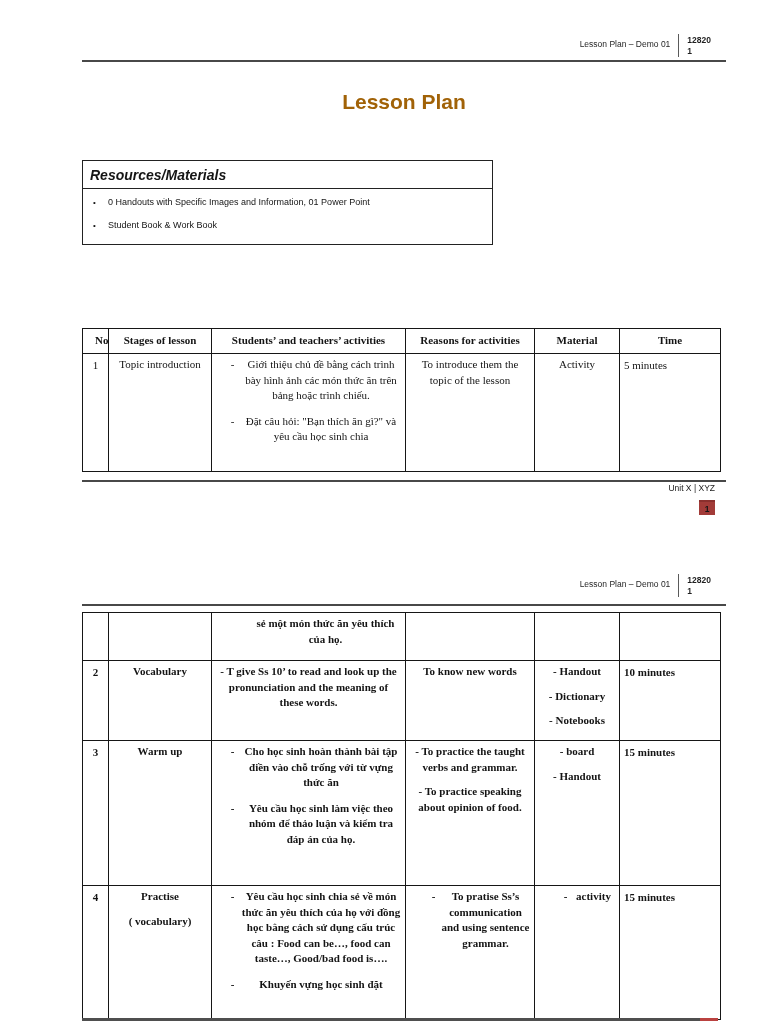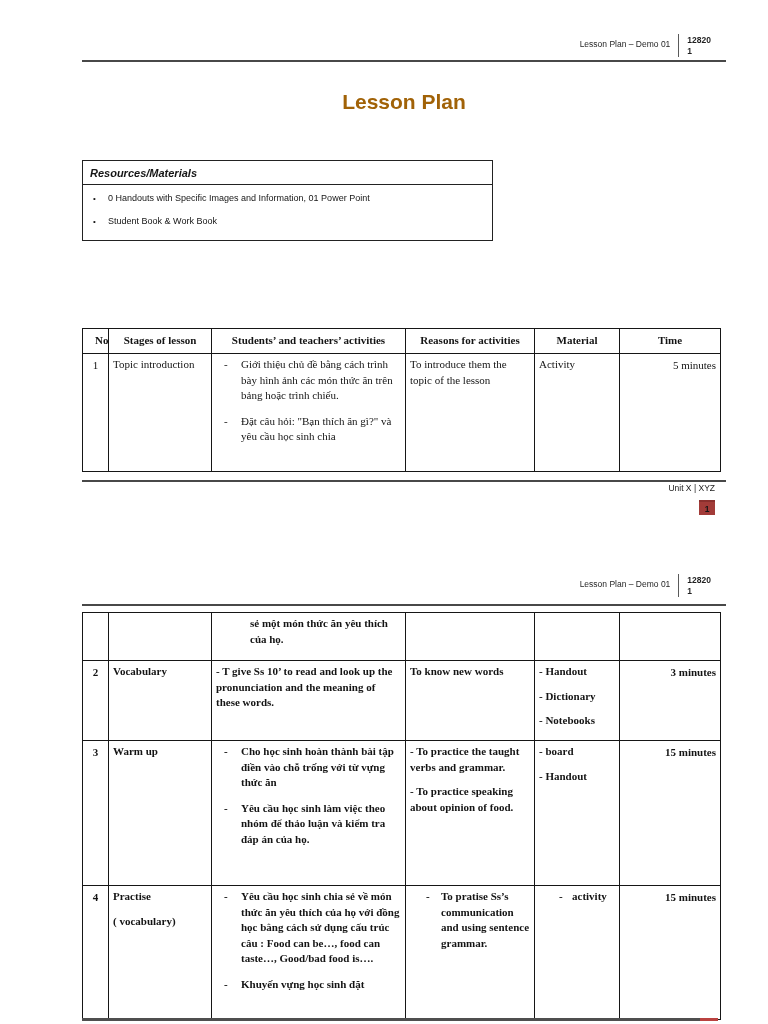--- a/index.html
+++ b/index.html
@@ -24,38 +24,38 @@
   .doc-title {
     position:absolute; top:76px; left:0; width:768px; text-align:center;
     font-family:"Liberation Sans","DejaVu Sans",sans-serif;
     font-weight:700; font-size:21px; color:#a16207;
   }
 
   
   .res { position:absolute; left:62px; top:160px; width:409px; border:1.4px solid #222; background:#fff; }
   .res-head {
     font-family:"Liberation Sans","DejaVu Sans",sans-serif;
-    font-style:italic; font-weight:700; font-size:11px;
+    font-style:italic; font-weight:700; font-size:14px;
     padding:6px 7px 5px; border-bottom:1.4px solid #222;
   }
   .res-list { padding:7px 0 3px; }
   .res-item { display:flex; font-family:"Liberation Sans","DejaVu Sans",sans-serif; font-size:9px; line-height:1.4; margin:0 6px 10px 0; }
   .res-bullet { flex:0 0 15px; margin-left:10px; font-size:8px; padding-top:1px; }
   .res-text { flex:1; }
 
   
   .ltable {
     position:absolute; left:62px; width:638px;
     border-collapse:collapse; table-layout:fixed;
     font-size:11px; line-height:1.42; color:#141414;
   }
-  .ltable th, .ltable td { border:1px solid #161616; vertical-align:top; padding:3px 4px; overflow:hidden; }
+  .ltable th, .ltable td { border:1px solid #161616; vertical-align:top; padding:3px 4px; overflow:hidden;text-align:center; }
   .ltable thead th { text-align:center; font-weight:700; padding:4px 12px 2px; height:18px; }
   td.c-no   { text-align:center; padding-top:4px; }
-  td.c-time { text-align:right; padding-top:4px; }
+  td.c-time { text-align:left; padding-top:4px; }
   .para { margin:0 0 9px; } .para:last-child { margin-bottom:0; }
   .li { display:flex; margin:0 0 10px; } .li:last-child { margin-bottom:0; }
   .li-b { flex:0 0 17px; margin-left:8px; }
   .li-t { flex:1 1 auto; }
   .li-sm  .li-b { flex-basis:15px; margin-left:16px; }
   .li-mat .li-b { flex-basis:13px; margin-left:20px; }
   .indent { padding-left:34px; }
   .h-r1 { height:110px; }         
   .h-p2r0 td { height:40px; }     
   .h-p2r1 td { height:72px; }     
@@ -204,21 +204,21 @@
             <div class="para">- T give Ss 10’ to read and look up the pronunciation and the meaning of these words.</div>
           </td>
           <td>
             <div class="para">To know new words</div>
           </td>
           <td>
             <div class="para">- Handout</div>
             <div class="para">- Dictionary</div>
             <div class="para">- Notebooks</div>
           </td>
-          <td class="c-time">3 minutes</td>
+          <td class="c-time">10 minutes</td>
         </tr>
 
         <tr class="h-p2r2">
           <td class="c-no">3</td>
           <td>
             <div class="para">Warm up</div>
           </td>
           <td>
             <div class="li">
               <span class="li-b">-</span>

